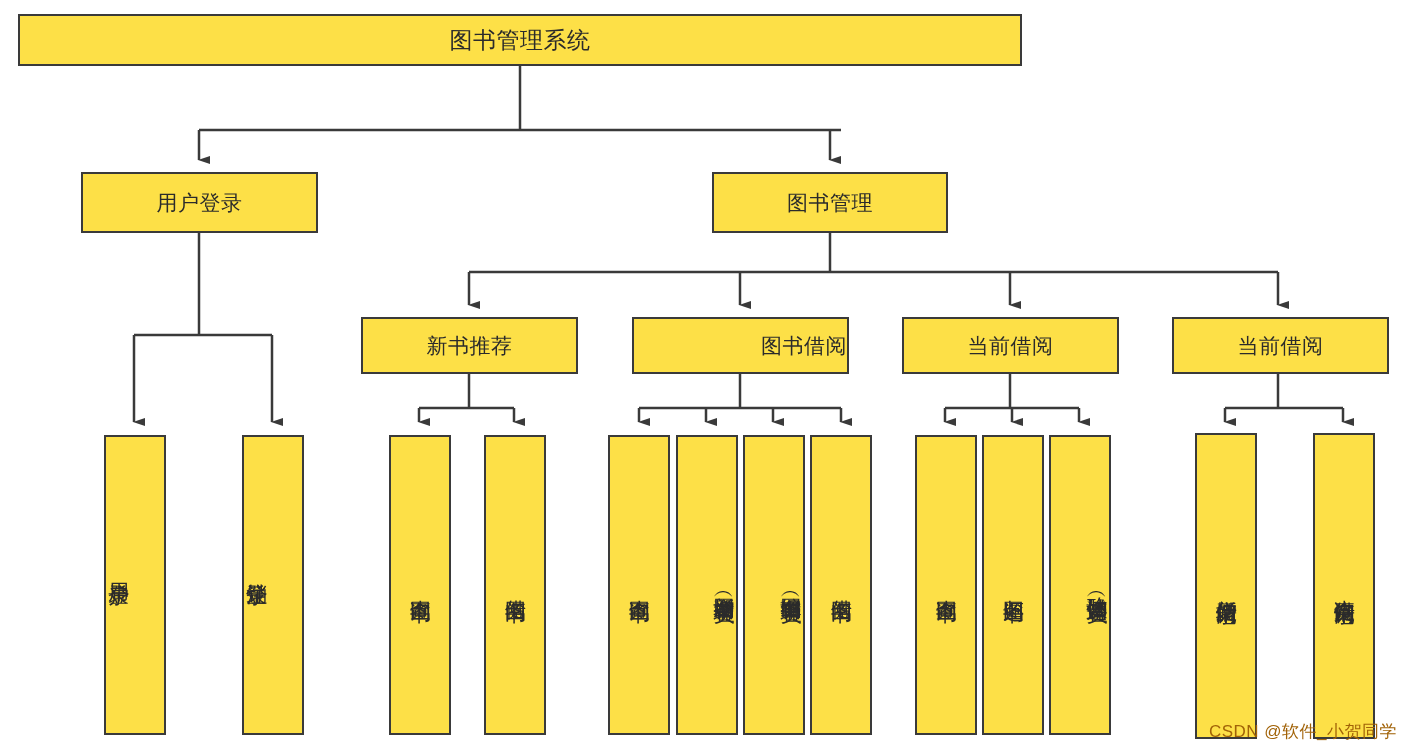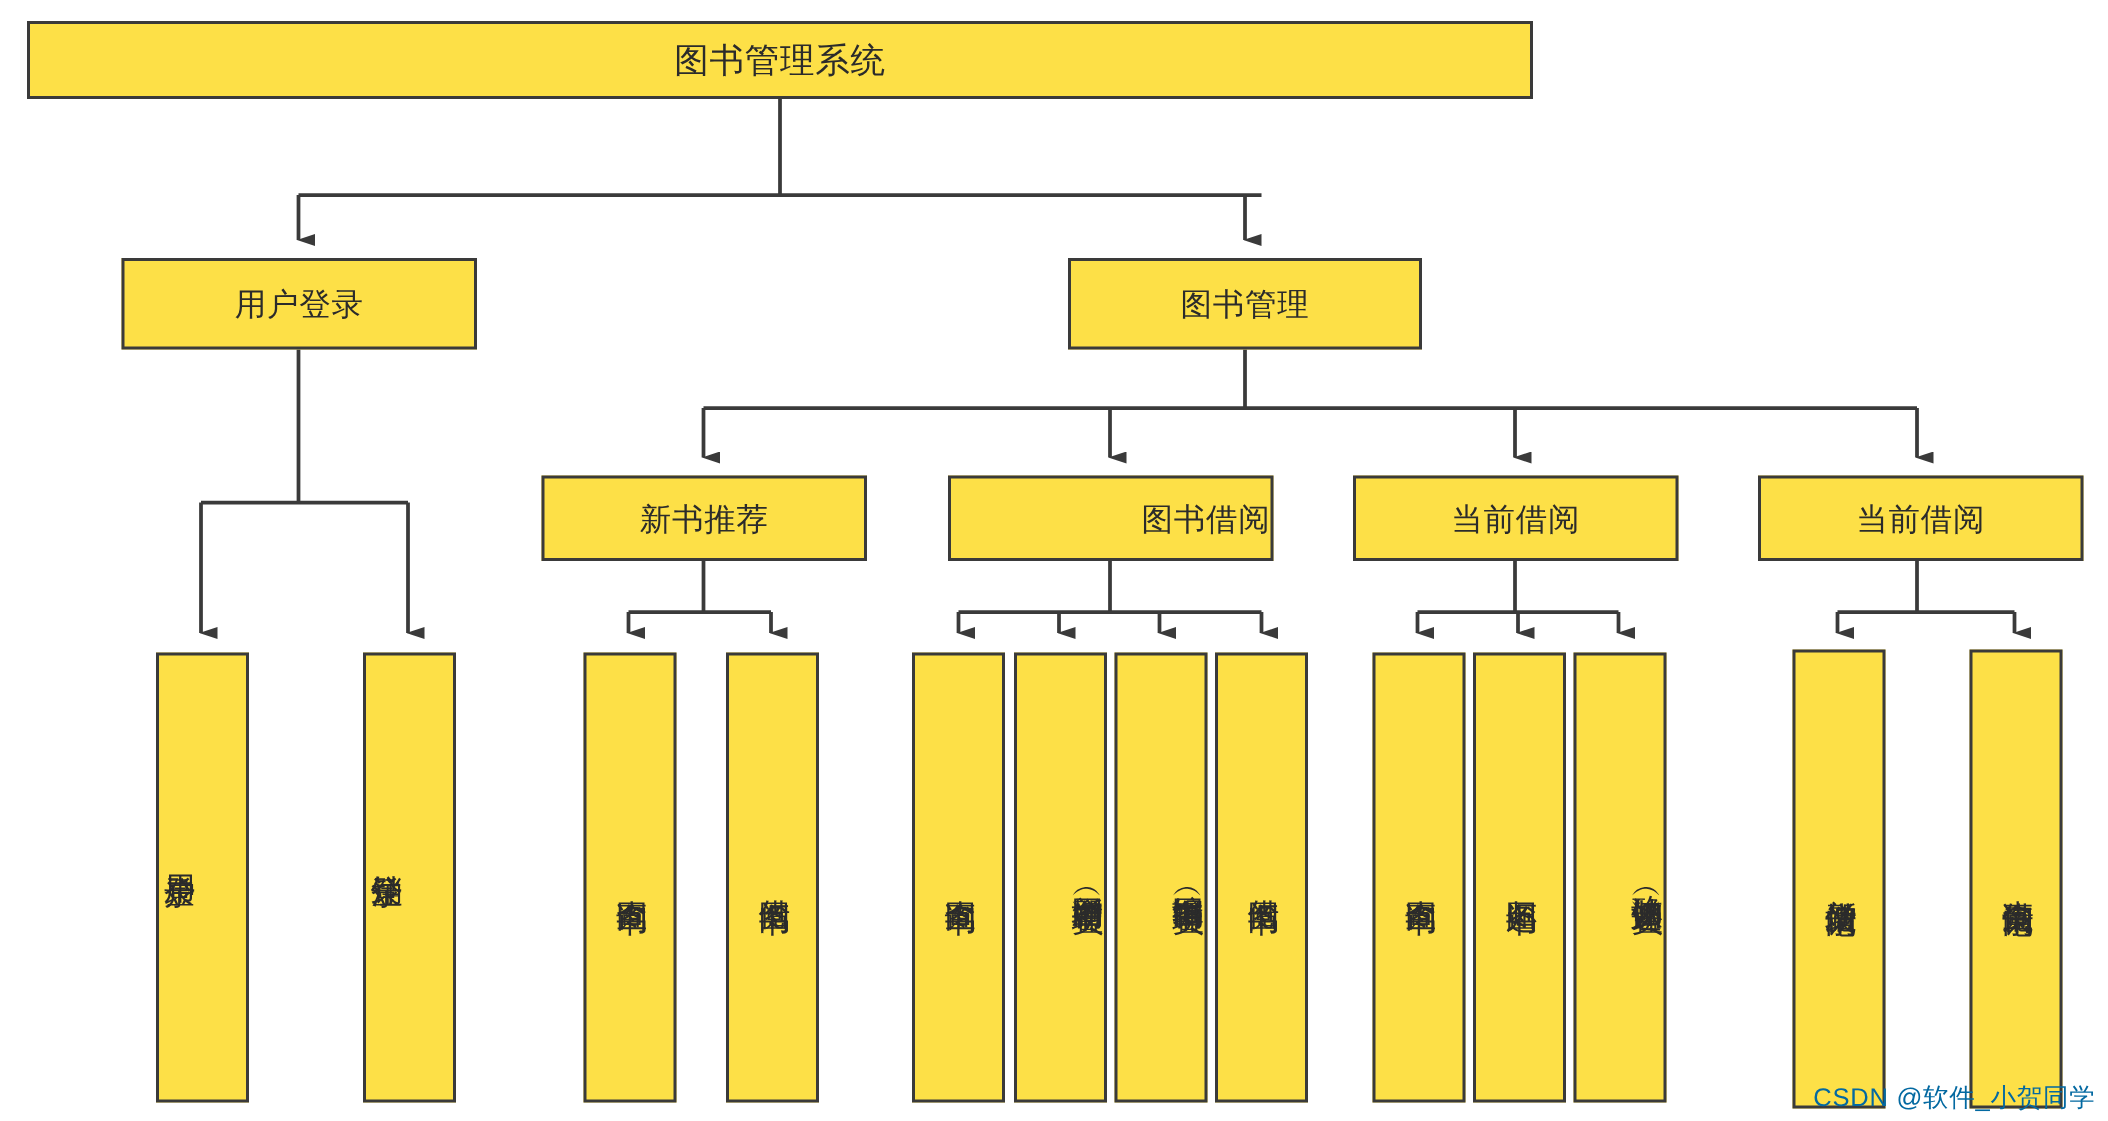--- a/index.html
+++ b/index.html
@@ -56,21 +56,21 @@
     white-space: nowrap;
   }
   #root-node {
     font-size: 23px;
   }
   #watermark {
     position: absolute;
     right: 8px;
     bottom: 4px;
     font-size: 17px;
-    color: #0369a1;
+    color: #a16207;
     letter-spacing: 0.5px;
     white-space: nowrap;
   }
 </style>
 </head>
 <body>
 
 <div id="canvas">
 
   <svg id="edges" viewBox="0 0 1405 747">

